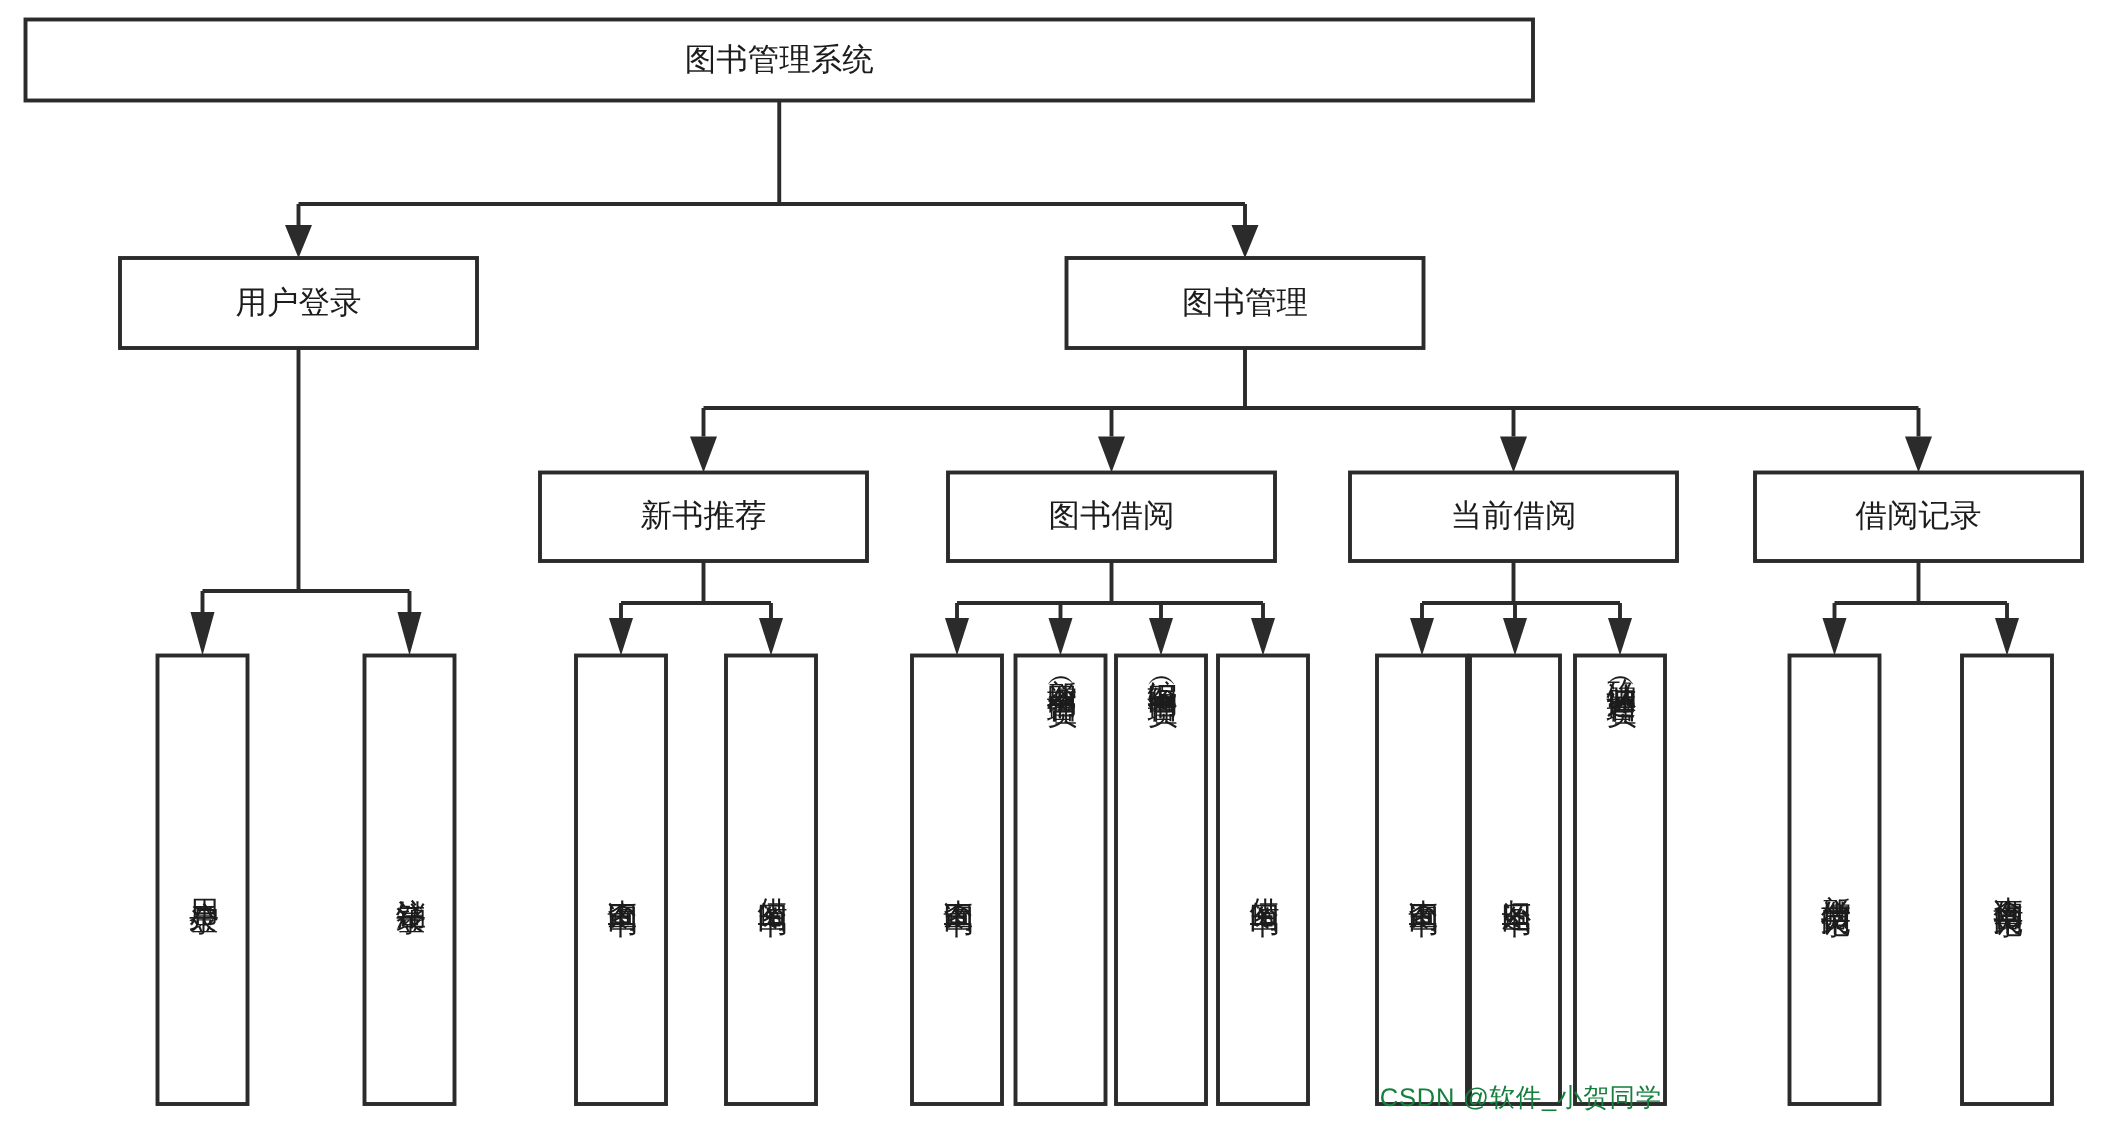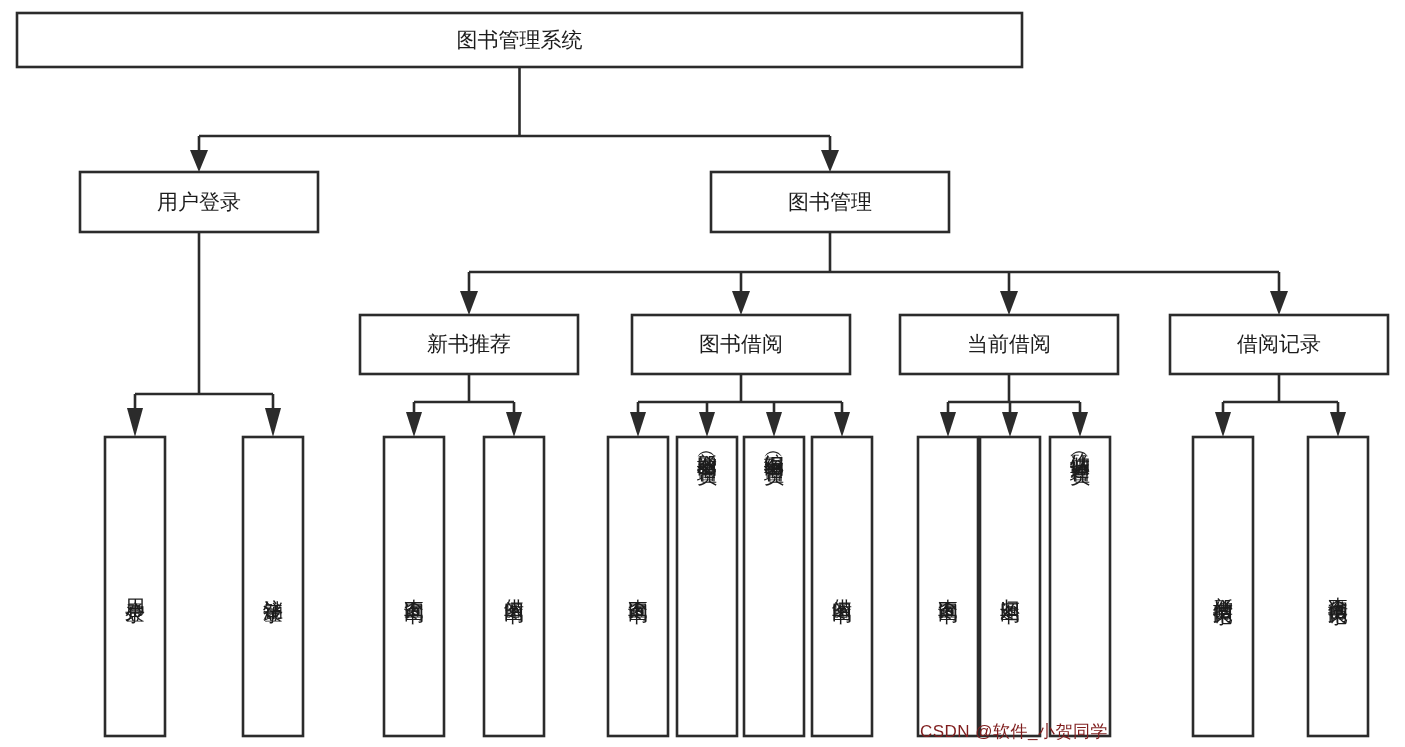--- a/index.html
+++ b/index.html
@@ -66,21 +66,21 @@
     letter-spacing: 2px;
     white-space: nowrap;
     text-align: center;
   }
   .watermark {
     position: absolute;
     right: 8px;
     bottom: 4px;
     font-family: "Liberation Sans", "DejaVu Sans", sans-serif;
     font-size: 17px;
-    color: #7f1d1d;
+    color: #15803d;
     letter-spacing: 0.5px;
     white-space: nowrap;
     text-align: center;
   }
 </style>
 </head>
 <body>
 
 <div id="diagram-root">
 

